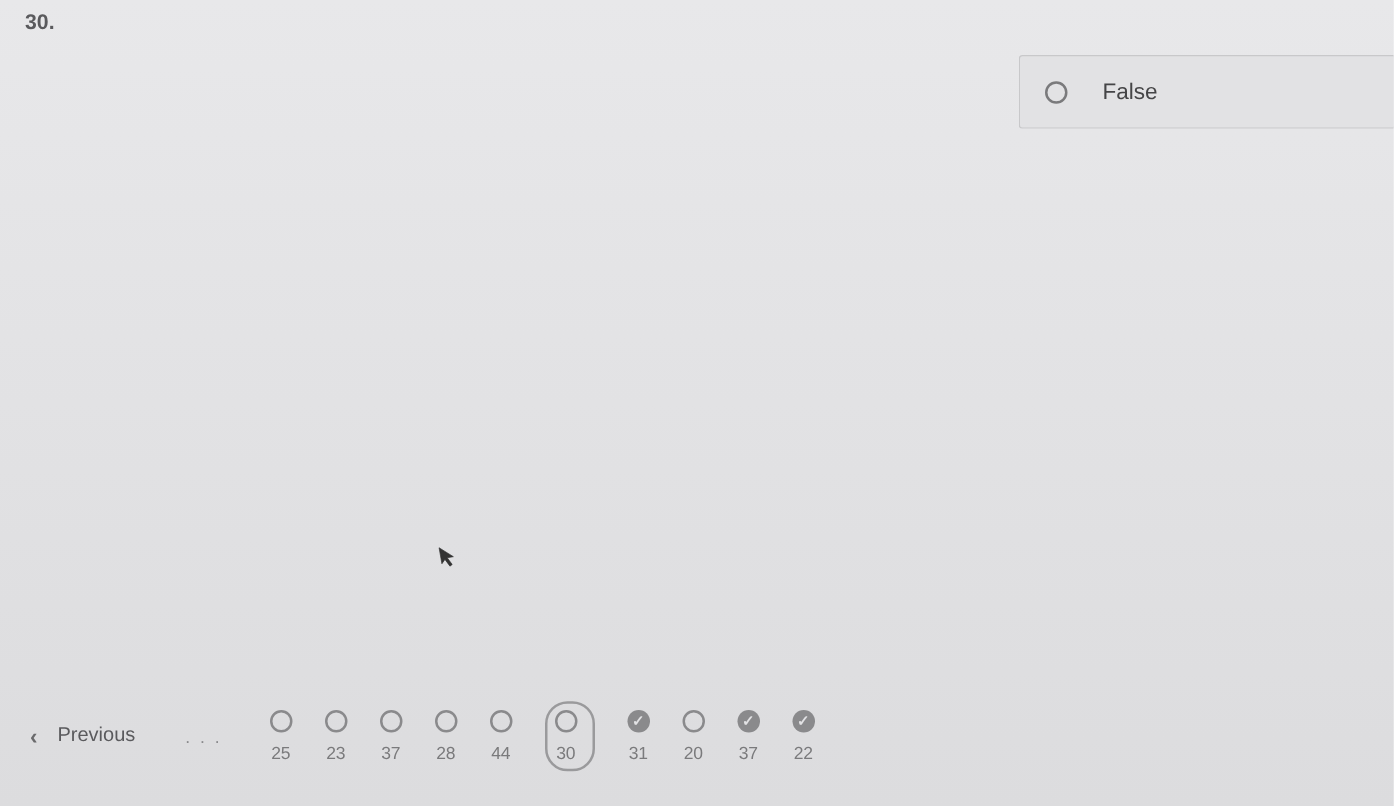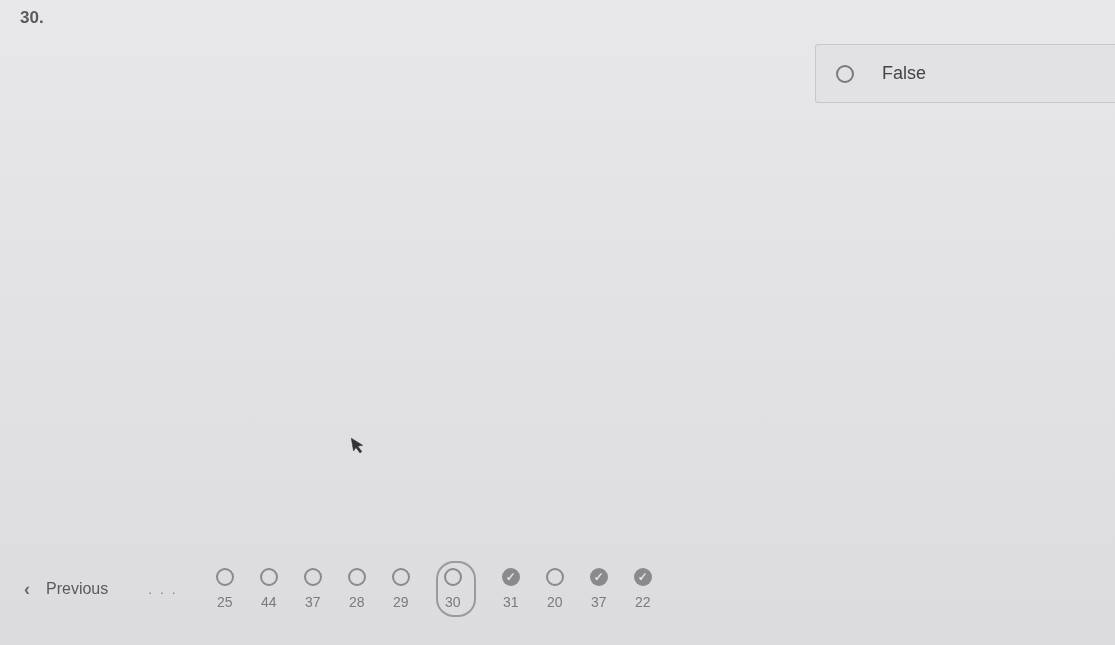--- a/index.html
+++ b/index.html
@@ -178,33 +178,33 @@
     <span>Previous</span>
   </div>
   <span class="ellipsis">. . .</span>
   <div class="nav-items" id="nav-items">
       <div class="nav-item">
         <span class="nav-circle"></span>
         <span>25</span>
       </div>
       <div class="nav-item">
         <span class="nav-circle"></span>
+        <span>23</span>
+      </div>
+      <div class="nav-item">
+        <span class="nav-circle"></span>
+        <span>37</span>
+      </div>
+      <div class="nav-item">
+        <span class="nav-circle"></span>
+        <span>28</span>
+      </div>
+      <div class="nav-item">
+        <span class="nav-circle"></span>
         <span>44</span>
-      </div>
-      <div class="nav-item">
-        <span class="nav-circle"></span>
-        <span>37</span>
-      </div>
-      <div class="nav-item">
-        <span class="nav-circle"></span>
-        <span>28</span>
-      </div>
-      <div class="nav-item">
-        <span class="nav-circle"></span>
-        <span>29</span>
       </div>
       <div class="nav-item current">
         <span class="nav-circle"></span>
         <span>30</span>
       </div>
       <div class="nav-item">
         <span class="nav-check">✓</span>
         <span>31</span>
       </div>
       <div class="nav-item">

